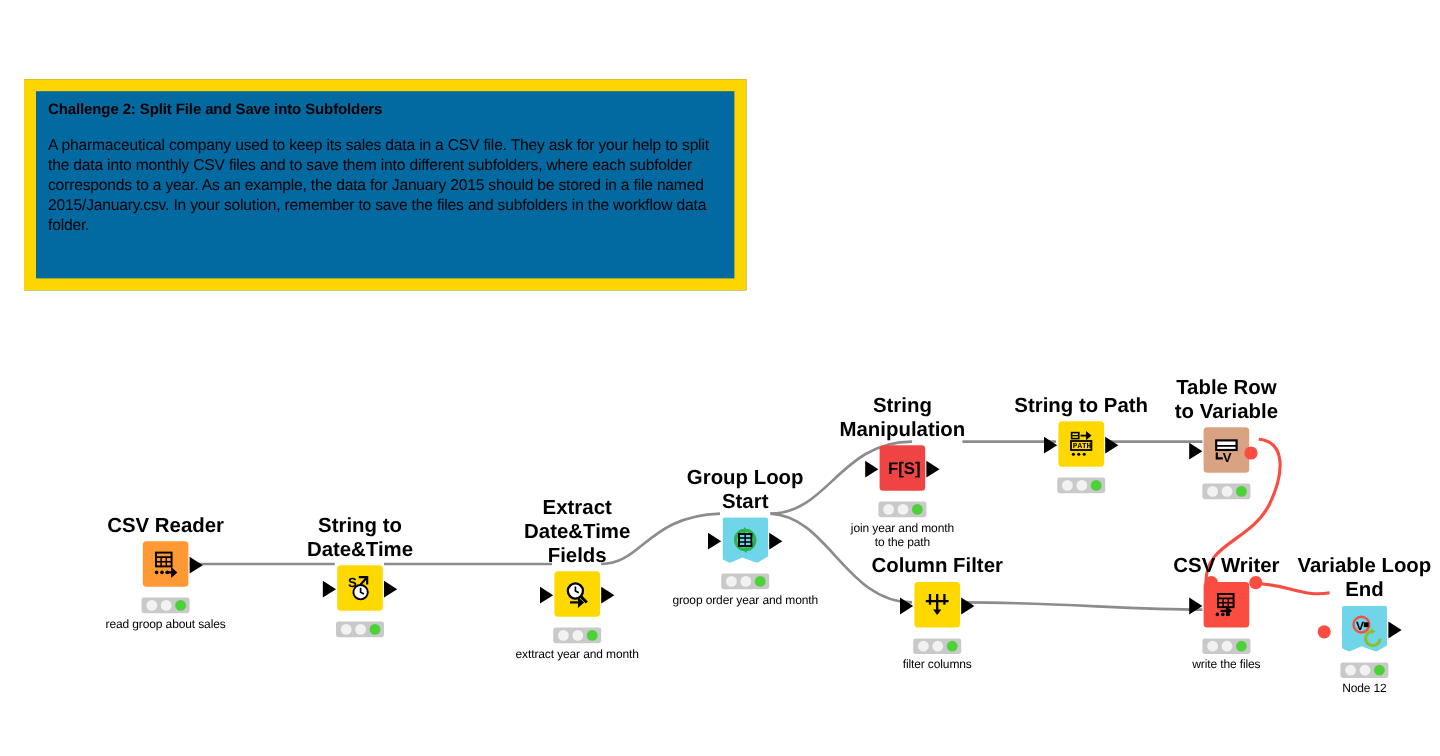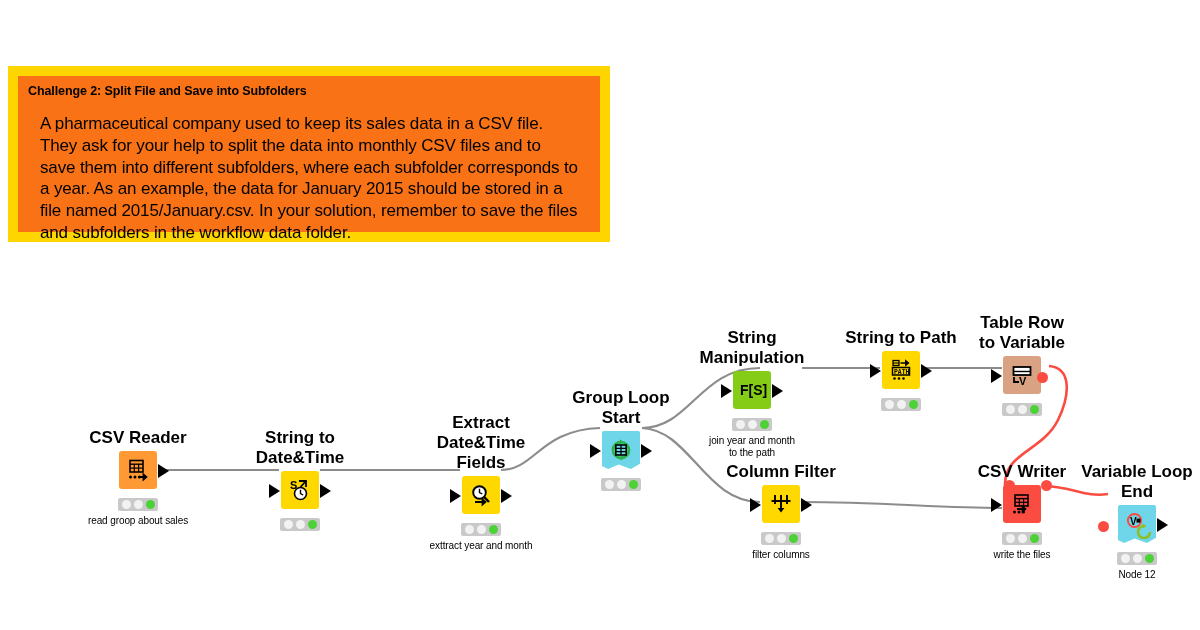--- a/index.html
+++ b/index.html
@@ -12,40 +12,40 @@
     height: 630px;
     position: relative;
     overflow: hidden;
     font-family: "Liberation Sans", sans-serif;
     color: #000000;
   }
 
   
   #annotation {
     position: absolute;
-    left: 8px;
+    left: 20px;
     top: 66px;
     width: 602px;
     height: 176px;
     border: 10px solid #FFD500;
-    background: #f97316;
+    background: #0369a1;
     box-sizing: border-box;
     padding: 8px 10px 0 10px;
   }
   #annotation .anno-title {
     font-size: 12.5px;
     font-weight: bold;
     line-height: 1.2;
     margin: 0 0 14px 0;
     letter-spacing: -0.1px;
   }
   #annotation .anno-body {
-    font-size: 17px;
+    font-size: 13px;
     line-height: 1.28;
-    margin: 12px;
+    margin: 0;
     letter-spacing: -0.15px;
   }
 
   
   #wires {
     position: absolute;
     left: 0; top: 0;
     width: 1200px;
     height: 630px;
     pointer-events: none;
@@ -239,26 +239,27 @@
       </svg>
     </div>
     <div class="port in"></div>
     <div class="port out"></div>
   </div>
   <div class="status">
     <span class="lamp"></span>
     <span class="lamp"></span>
     <span class="lamp green"></span>
   </div>
+  <div class="node-desc">groop order year and month</div>
 </div>
 
 <div class="node" style="left:752px; top:328px;">
   <div class="node-title">String Manipulation</div>
   <div class="node-body">
-    <div class="node-icon" style="background:#84cc16;">
+    <div class="node-icon" style="background:#ef4444;">
       <svg width="30" height="26" viewBox="0 0 30 26">
         <text x="3" y="18" font-family="Liberation Sans, sans-serif" font-size="14" font-weight="bold" fill="#000">F[S]</text>
       </svg>
     </div>
     <div class="port in"></div>
     <div class="port out"></div>
   </div>
   <div class="status">
     <span class="lamp"></span>
     <span class="lamp"></span>

